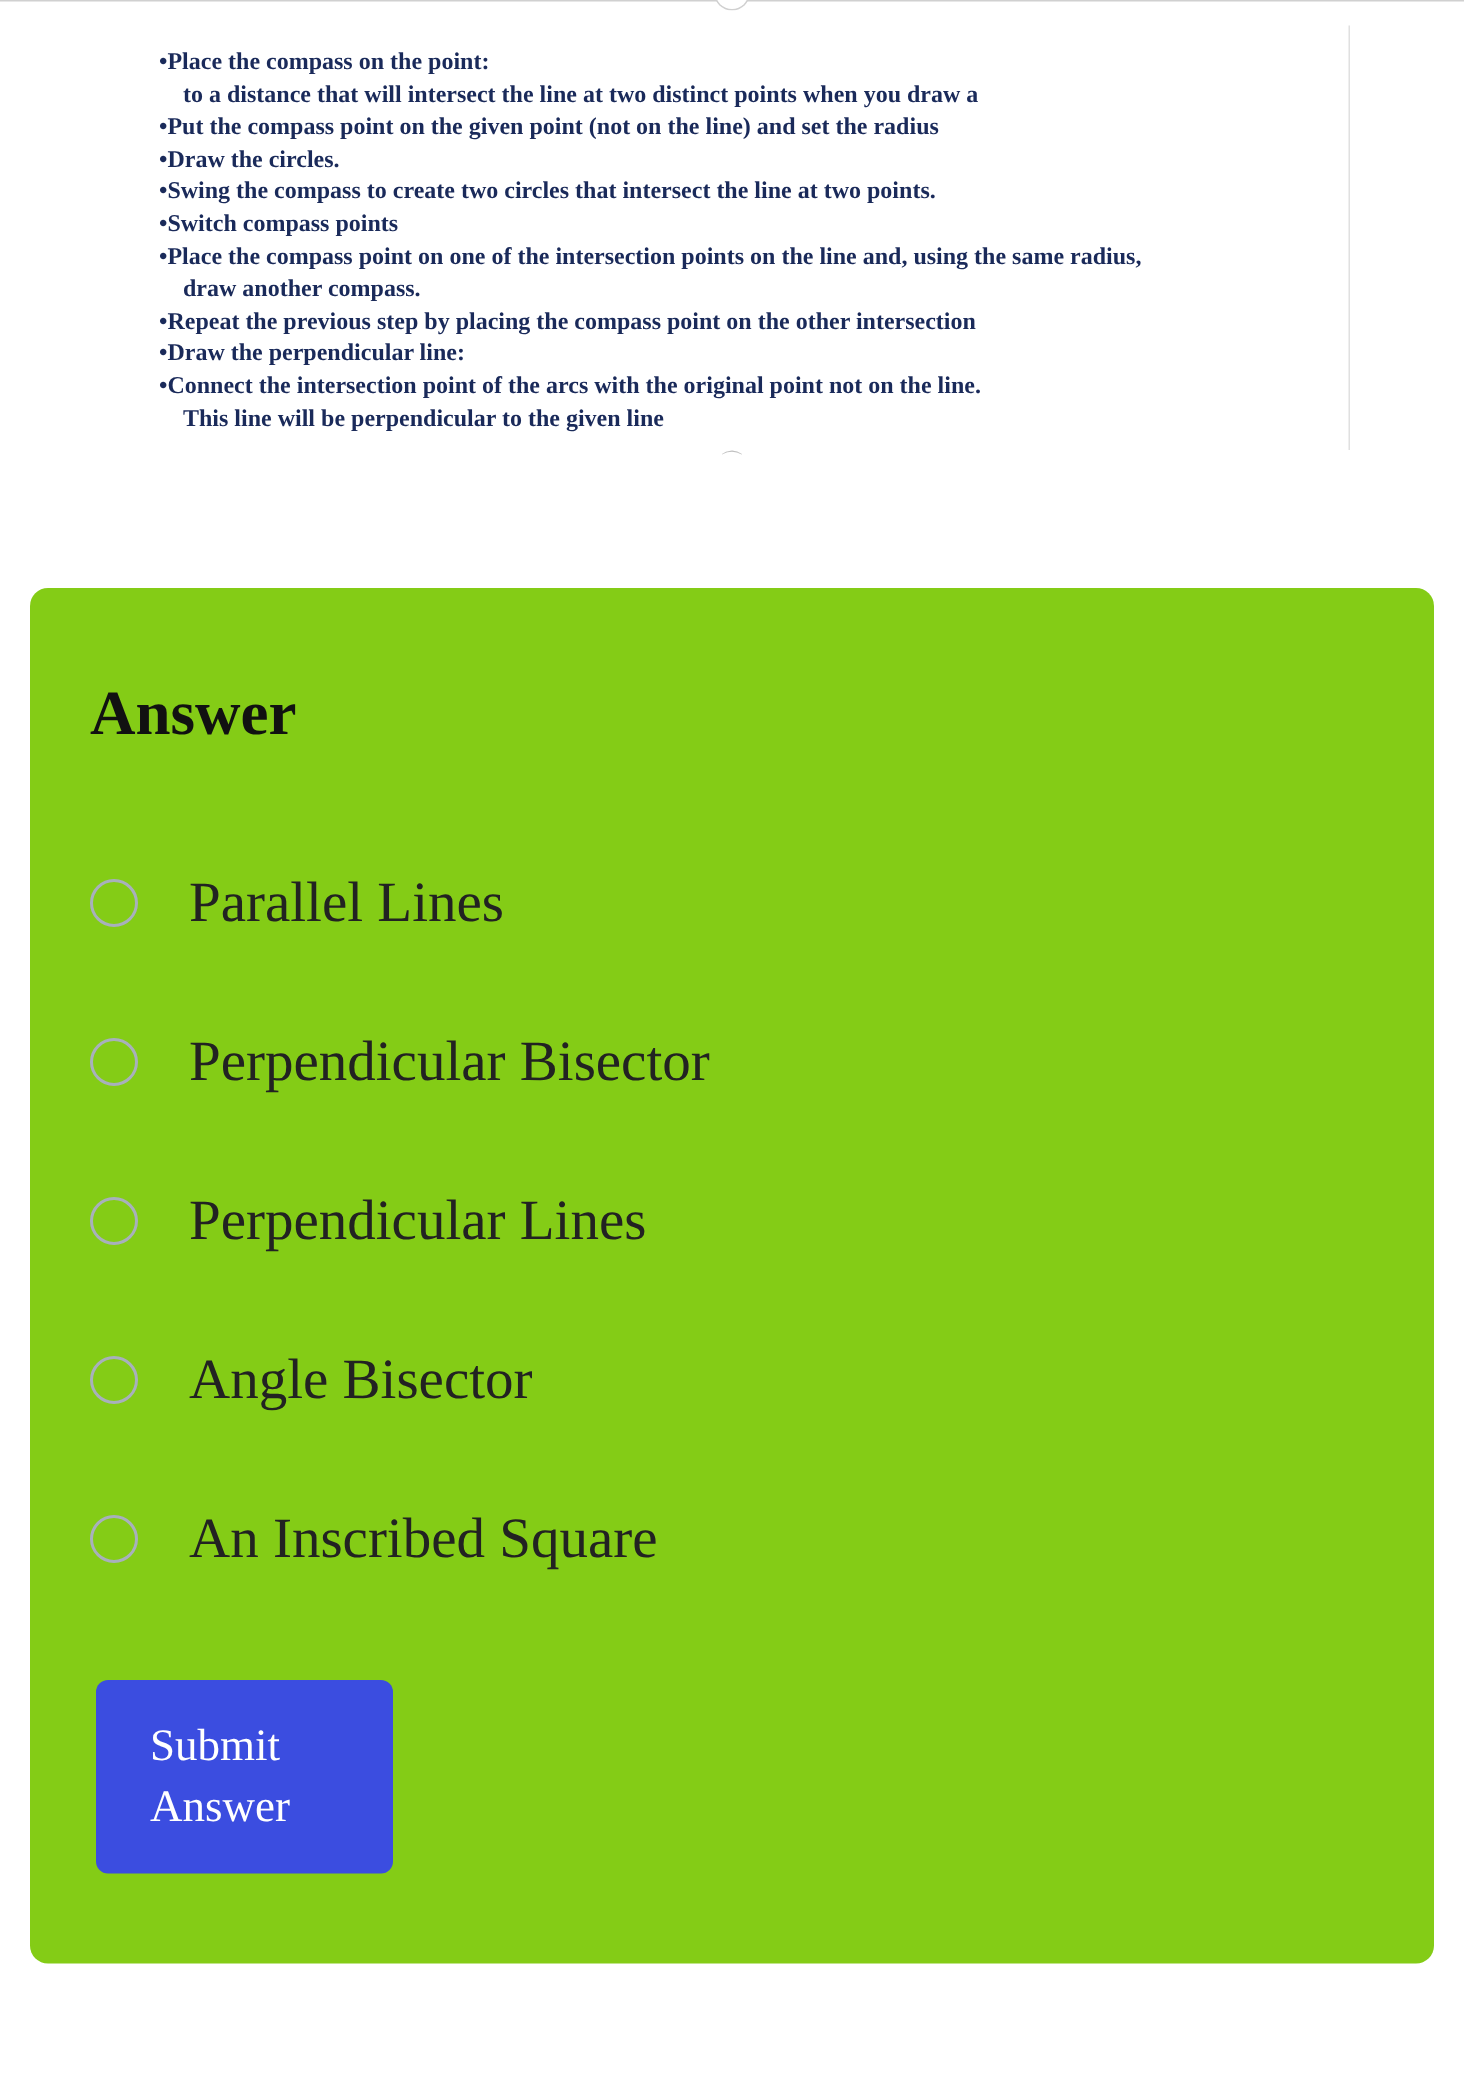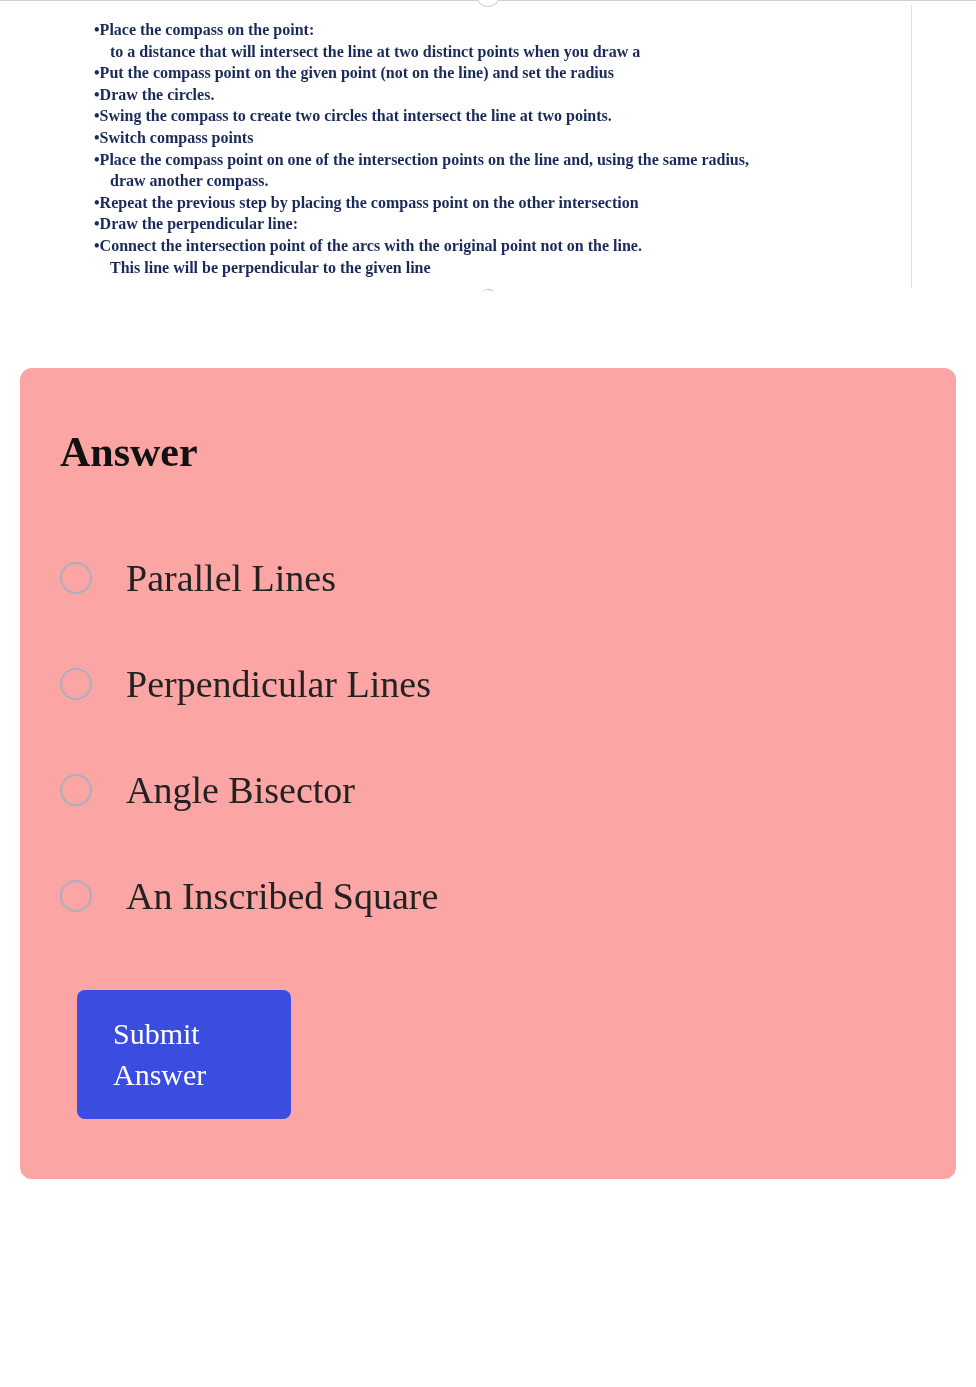--- a/index.html
+++ b/index.html
@@ -8,21 +8,21 @@
       box-sizing: border-box;
     }
     body {
       font-family: Georgia, 'Times New Roman', serif;
       background: #ffffff;
       width: 976px;
       margin: 0 auto;
     }
     .top-section {
       border-top: 1px solid #d0d0d0;
-      padding: 4px;
+      padding: 16px;
       position: relative;
     }
     .top-notch {
       position: absolute;
       top: -6px;
       left: 50%;
       transform: translateX(-50%);
       width: 24px;
       height: 12px;
       background: #ffffff;
@@ -49,21 +49,21 @@
     }
     .bottom-notch {
       text-align: center;
       color: #c0c0c0;
       font-size: 16px;
       line-height: 10px;
       height: 12px;
       margin-top: 4px;
     }
     .answer-panel {
-      background: #fca5a5;
+      background: #84cc16;
       border-radius: 12px;
       margin: 60px 20px 20px 20px;
       padding: 60px 40px 60px 40px;
     }
     .answer-title {
       font-family: Georgia, 'Times New Roman', serif;
       font-size: 42px;
       font-weight: bold;
       color: #111;
       margin-bottom: 80px;
@@ -92,24 +92,24 @@
       background: #3b4de0;
       color: #ffffff;
       font-family: Georgia, 'Times New Roman', serif;
       font-size: 30px;
       font-weight: 400;
       border: none;
       border-radius: 8px;
       padding: 24px 36px;
       cursor: pointer;
       line-height: 1.35;
-      margin-left: 17px;
+      margin-left: 4px;
       margin-top: 10px;
       text-align: left;
-      width: 214px;
+      width: 198px;
     }
   </style>
 </head>
 <body>
 
 <div class="top-section">
   <div class="top-notch"></div>
   <div class="instructions">
     <span class="line">•Place the compass on the point:</span>
     <span class="line indent">to a distance that will intersect the line at two distinct points when you draw a</span>
@@ -128,20 +128,24 @@
 </div>
 
 <div class="answer-panel">
   <h2 class="answer-title">Answer</h2>
 
   <div class="option-row">
     <span class="radio-circle"></span>
     <span class="option-label">Parallel Lines</span>
   </div>
 
+  <div class="option-row">
+    <span class="radio-circle"></span>
+    <span class="option-label">Perpendicular Bisector</span>
+  </div>
 
   <div class="option-row">
     <span class="radio-circle"></span>
     <span class="option-label">Perpendicular Lines</span>
   </div>
 
   <div class="option-row">
     <span class="radio-circle"></span>
     <span class="option-label">Angle Bisector</span>
   </div>

